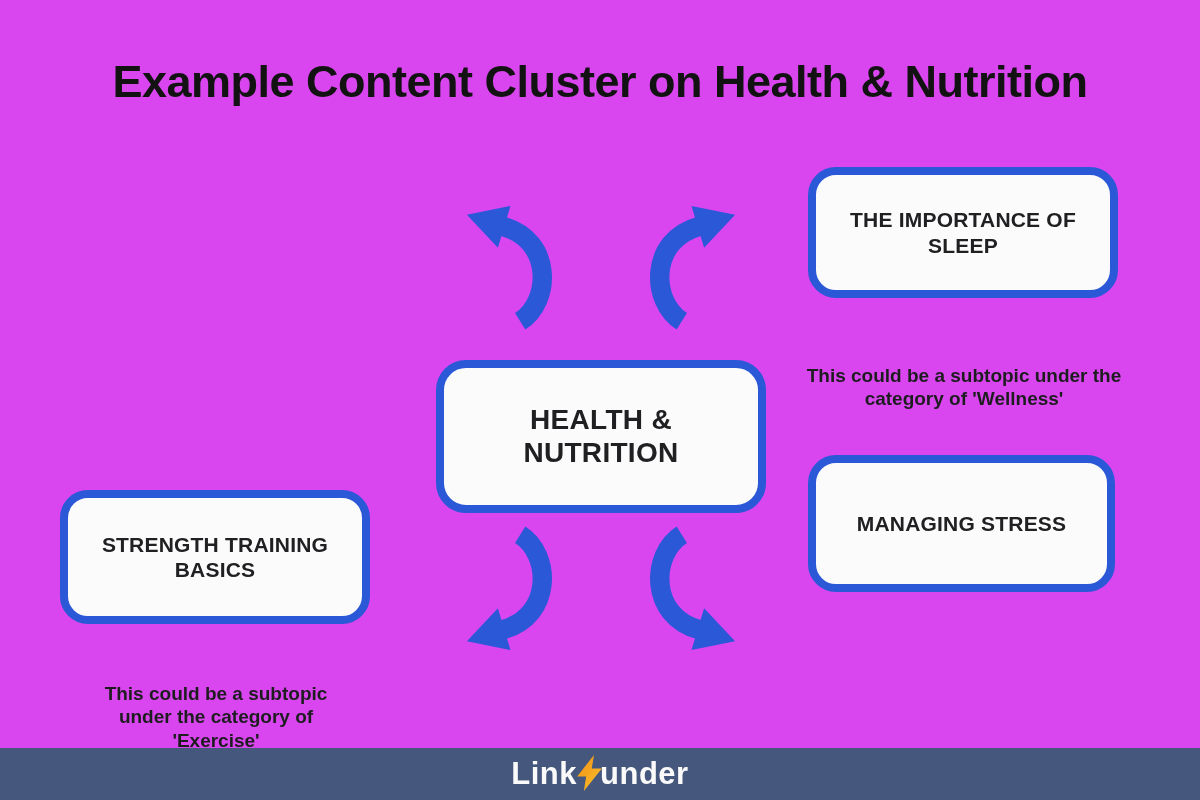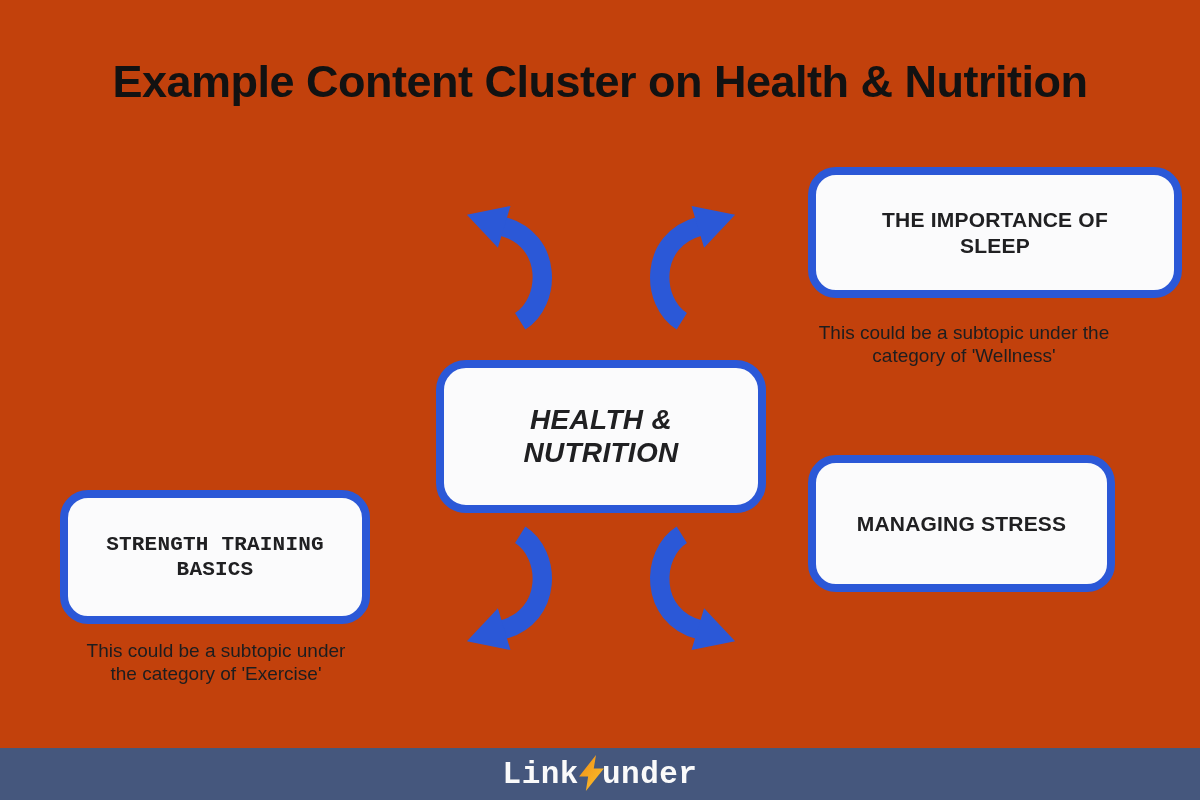--- a/index.html
+++ b/index.html
@@ -4,69 +4,69 @@
 <style>
   :root{
     --accent-blue:#2b58d7;
     --footer-bg:#45577d;
     --ink:#1d1d1f;
     --box-fill:#fbfbfc;
   }
   *{margin:0;padding:0;box-sizing:border-box;}
   html,body{width:1200px;height:800px;background:#ffffff;overflow:hidden;}
   body{font-family:"Liberation Sans","DejaVu Sans",sans-serif;}
-  .page{position:relative;width:1200px;height:800px;background:#c2410c;}
+  .page{position:relative;width:1200px;height:800px;background:#d946ef;}
 
   .title{
     position:absolute;left:0;right:0;top:56px;
     text-align:center;font-size:45px;font-weight:700;
     letter-spacing:-0.5px;color:#121212;
   }
 
   .node{
     position:absolute;background:var(--box-fill,#fbfbfc);
     border:8px solid var(--accent-blue,#2b58d7);
     border-radius:28px;
     display:flex;align-items:center;justify-content:center;
     text-align:center;color:#202022;
   }
   .node-label{font-size:21px;font-weight:700;line-height:1.2;letter-spacing:0.2px;}
 
   .box-tl{left:68px;top:185px;width:312px;height:133px;}
   .box-tl .node-label{max-width:246px;}
-  .box-tr{left:808px;top:167px;width:374px;height:131px;}
+  .box-tr{left:808px;top:167px;width:310px;height:131px;}
   .box-tr .node-label{max-width:286px;}
   .box-bl{left:60px;top:490px;width:310px;height:134px;}
-  .box-bl .node-label{max-width:262px;font-family:Liberation Mono, monospace;}
+  .box-bl .node-label{max-width:262px;}
   .box-br{left:808px;top:455px;width:307px;height:137px;}
   .box-br .node-label{max-width:286px;}
-  .box-center{left:436px;top:360px;width:330px;height:153px;border-radius:30px;font-style:italic;}
+  .box-center{left:436px;top:360px;width:330px;height:153px;border-radius:30px;}
   .box-center .node-label{max-width:262px;font-size:28px;line-height:1.16;letter-spacing:0.3px;}
 
   .caption{
     position:absolute;text-align:center;
-    font-size:19px;font-weight:400;line-height:1.23;color:var(--ink,#1d1d1f);
+    font-size:19px;font-weight:700;line-height:1.23;color:var(--ink,#1d1d1f);margin-top:43px;
   }
   .cap-tl{left:69px;top:345px;width:312px;}
   .cap-tr{left:806px;top:321px;width:316px;}
   .cap-bl{left:85px;top:639px;width:262px;}
   .cap-br{left:790px;top:625px;width:345px;}
 
   .arrow{position:absolute;width:97px;height:126px;color:var(--accent-blue,#2b58d7);overflow:visible;}
   .arrow path{stroke:currentColor;stroke-width:20;fill:none;}
   .arrow polygon{fill:currentColor;}
   .arrow-tr{left:643px;top:205px;}
   .arrow-tl{left:462px;top:205px;transform:scaleX(-1);}
   .arrow-br{left:643px;top:525px;transform:scaleY(-1);}
   .arrow-bl{left:462px;top:525px;transform:scale(-1,-1);}
 
   .footer{
     position:absolute;left:0;right:0;bottom:0;height:52px;
     background:var(--footer-bg,#45577d);
-    display:flex;align-items:center;justify-content:center;font-family:Liberation Mono, monospace;
+    display:flex;align-items:center;justify-content:center;
   }
   .logo{display:flex;align-items:center;font-size:31px;font-weight:700;
         color:#fafafa;letter-spacing:0.5px;}
   .bolt{width:27px;height:36px;margin:0 -3px 0 -1px;position:relative;top:-1px;}
 </style>
 </head>
 <body>
 
 <div class="page">
 

